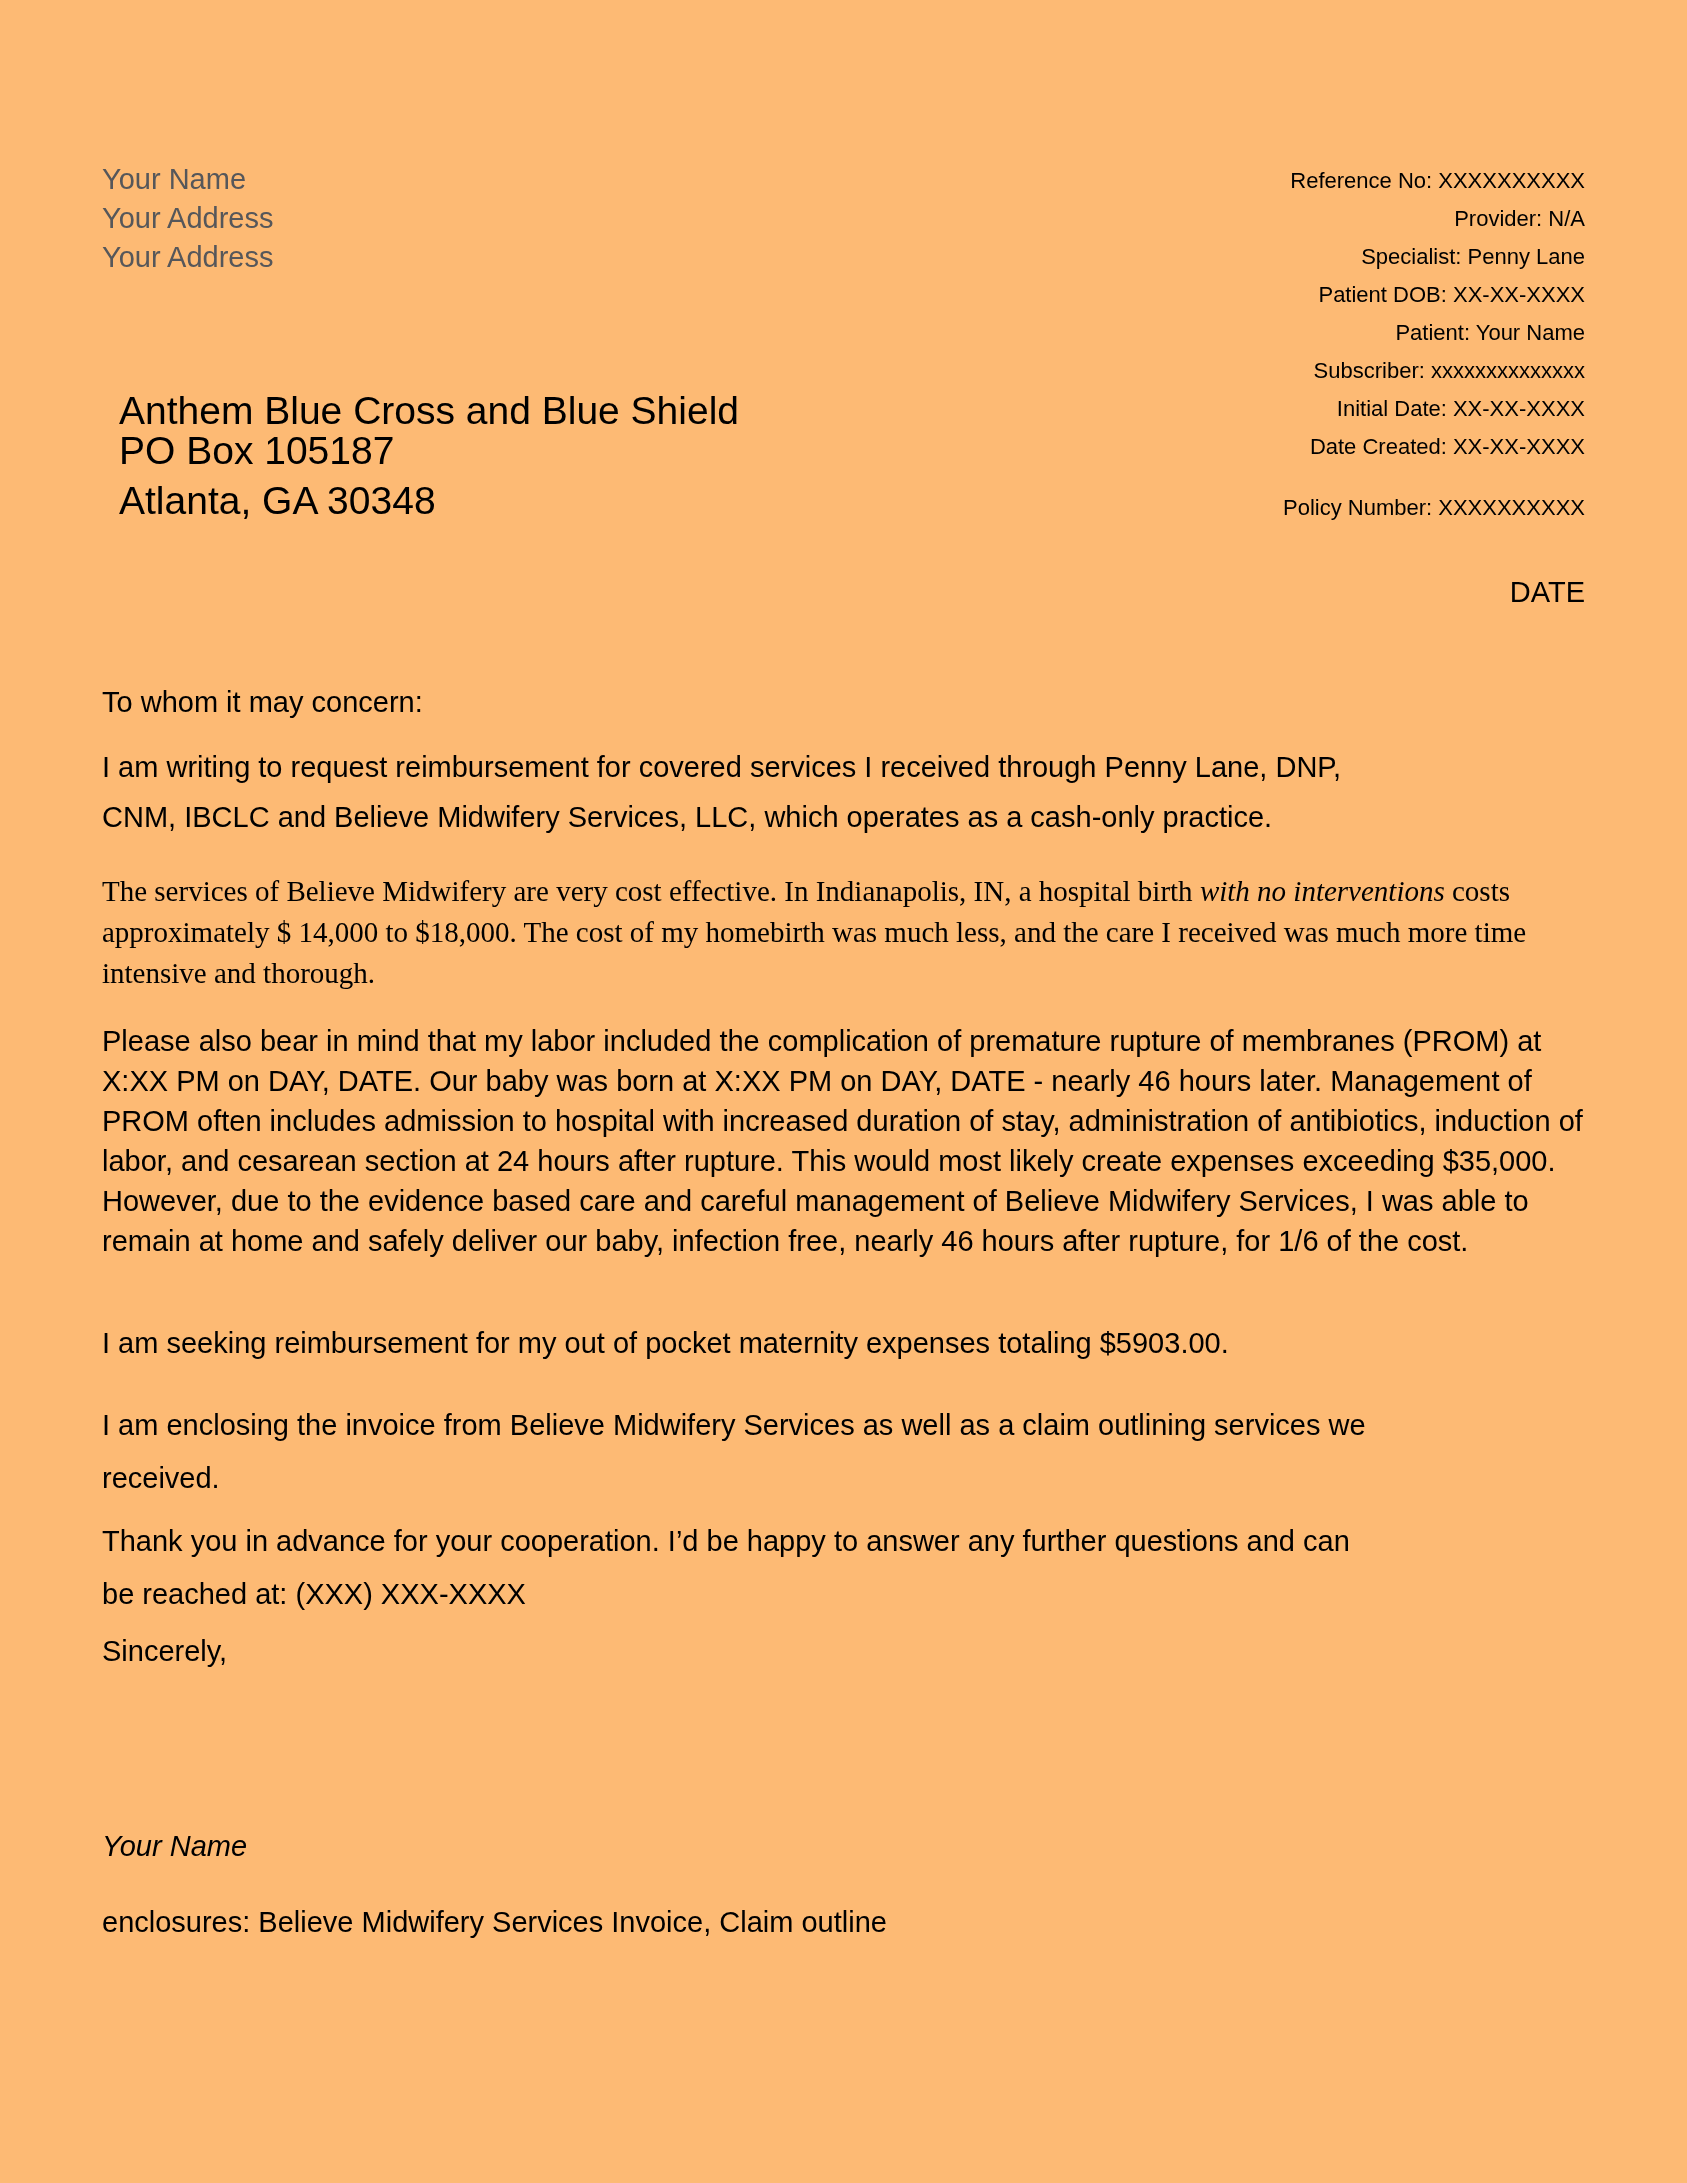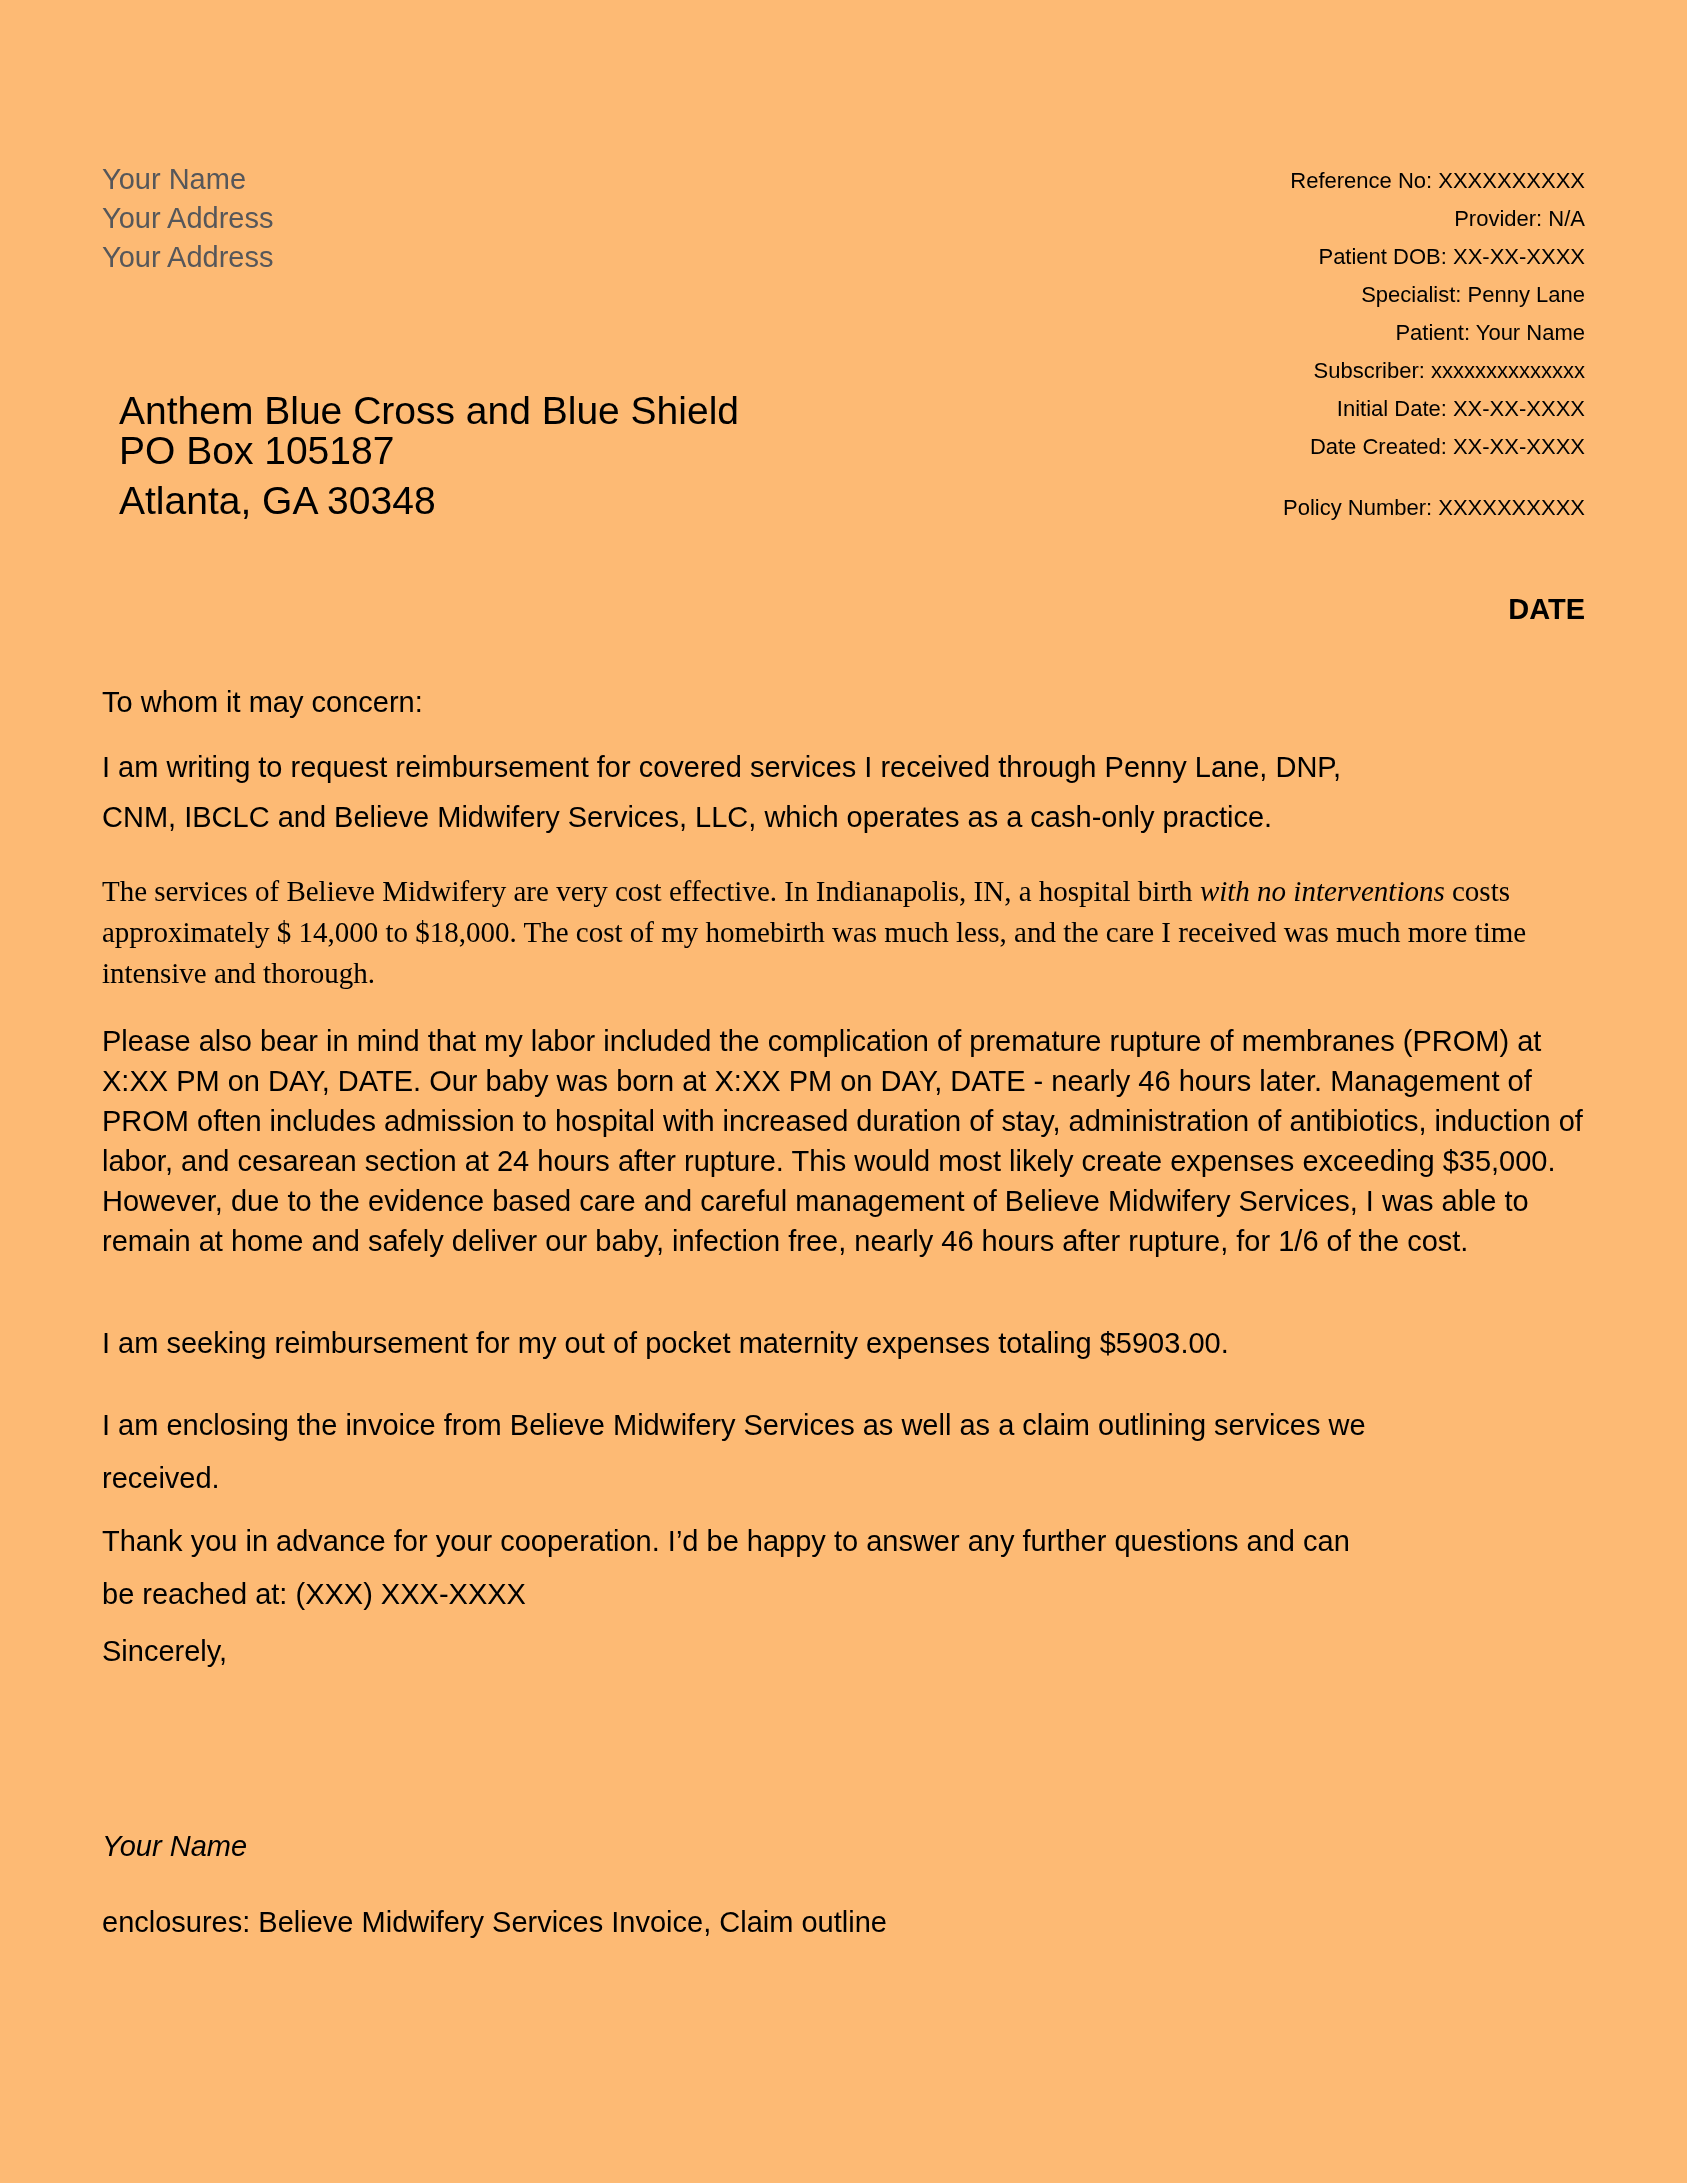--- a/index.html
+++ b/index.html
@@ -31,22 +31,22 @@
   }
   .meta-gap { height: 23px; }
 
   .recipient {
     top: 391px; left: 119px;
     font-size: 39px; line-height: 40px;
   }
   .recipient-city { margin-top: 10px; }
 
   .date-line {
-    top: 592px; right: 102px;
-    font-size: 29px; line-height: 35px; font-weight: bold;
+    top: 575px; right: 102px;
+    font-size: 29px; line-height: 35px;
   }
 
   .para {
     position: absolute;
     left: 102px; width: 1483px;
     font-size: 29px;
   }
   .block { display: block; }
   .italic { font-style: italic; }
 
@@ -68,22 +68,22 @@
 
   <div class="abs sender">
     <span class="block">Your Name</span>
     <span class="block">Your Address</span>
     <span class="block">Your Address</span>
   </div>
 
   <div class="abs meta">
     <span class="block">Reference No: XXXXXXXXXX</span>
     <span class="block">Provider: N/A</span>
+    <span class="block">Specialist: Penny Lane</span>
     <span class="block">Patient DOB: XX-XX-XXXX</span>
-    <span class="block">Specialist: Penny Lane</span>
     <span class="block">Patient: Your Name</span>
     <span class="block">Subscriber: xxxxxxxxxxxxxx</span>
     <span class="block">Initial Date: XX-XX-XXXX</span>
     <span class="block">Date Created: XX-XX-XXXX</span>
     <span class="block meta-gap"></span>
     <span class="block">Policy Number: XXXXXXXXXX</span>
   </div>
 
   <div class="abs recipient">
     <span class="block">Anthem Blue Cross and Blue Shield</span>

